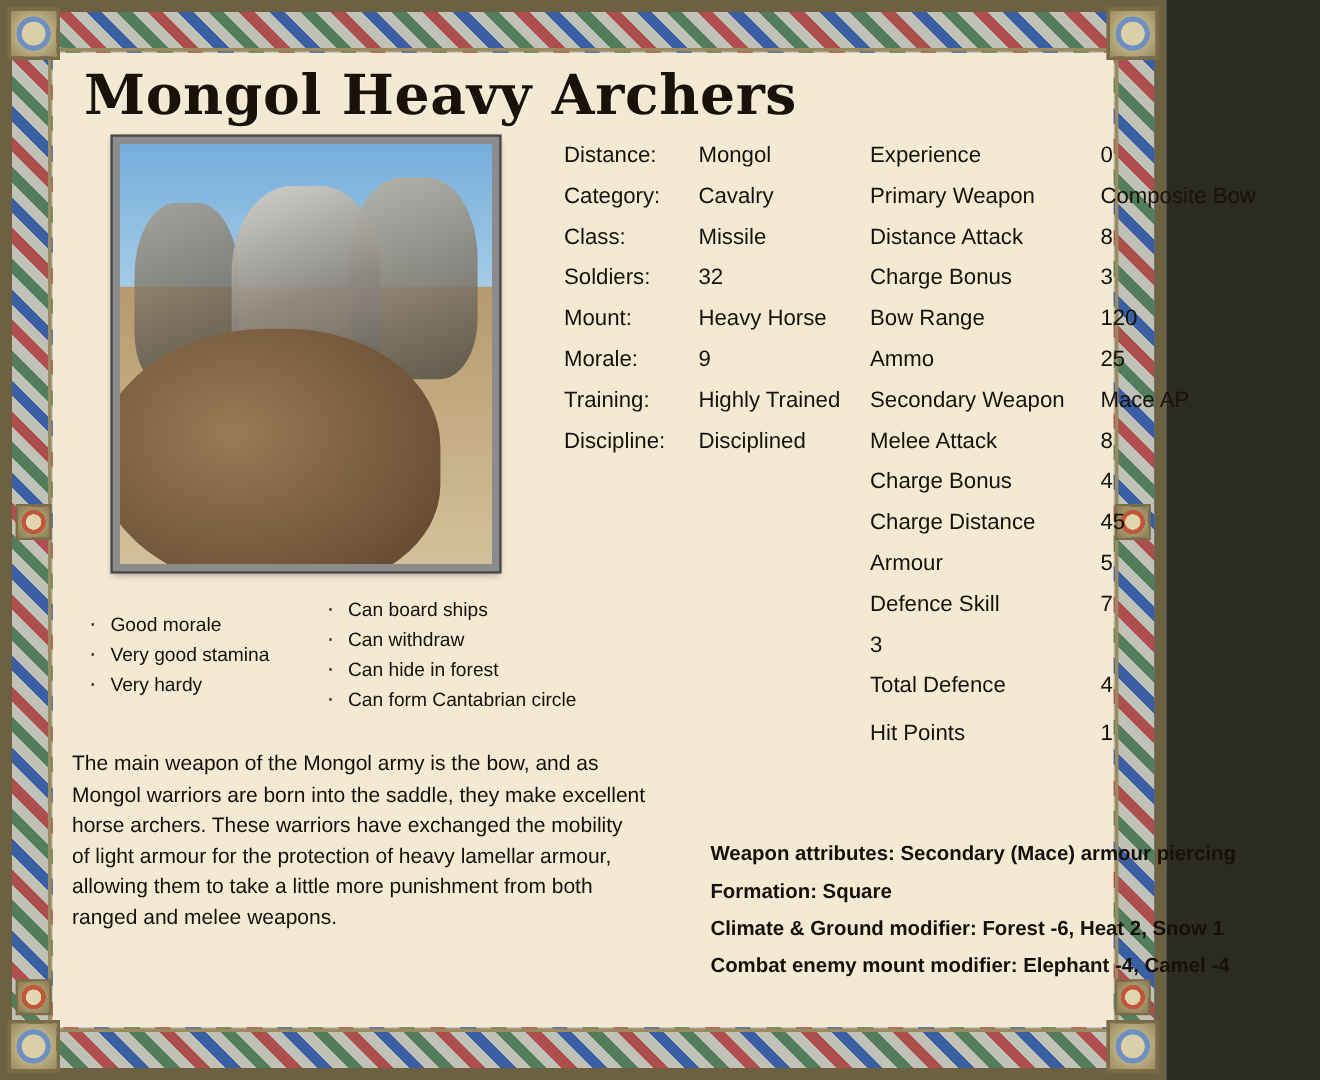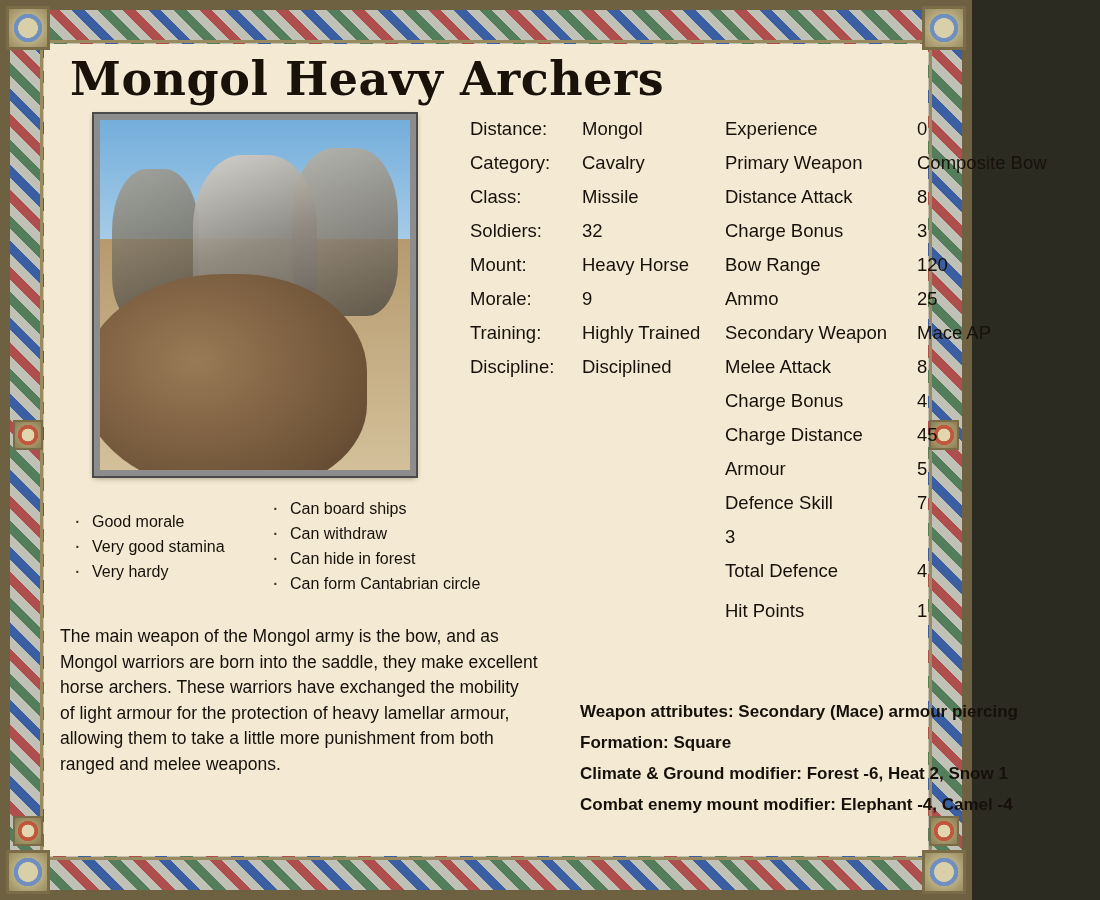--- a/index.html
+++ b/index.html
@@ -228,21 +228,21 @@
     width: 478px;
     font-size: 17.5px;
     font-weight: normal;
     line-height: 25.5px;
     color: #16100a;
   }
 
   
   .notes {
     position: absolute;
-    left: 532px;
+    left: 544px;
     top: 650px;
     width: 480px;
     font-size: 17px;
     font-weight: bold;
     line-height: 31px;
     color: #16100a;
   }
 </style>
 </head>
 <body>

